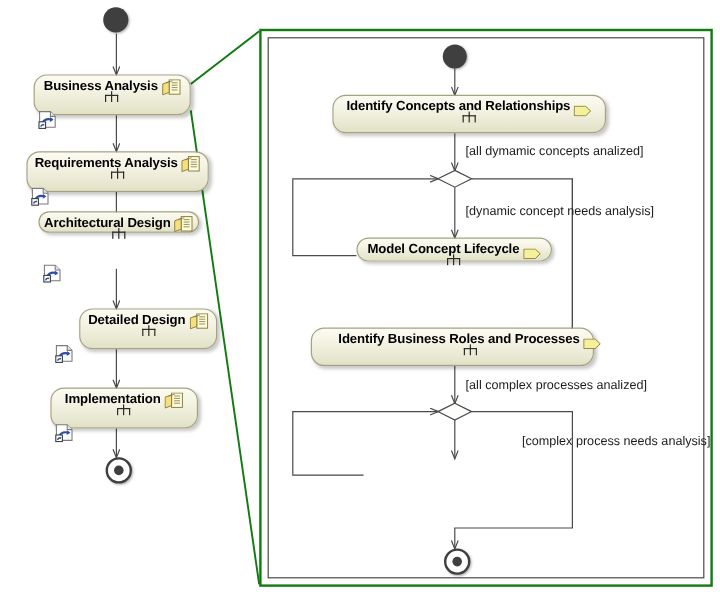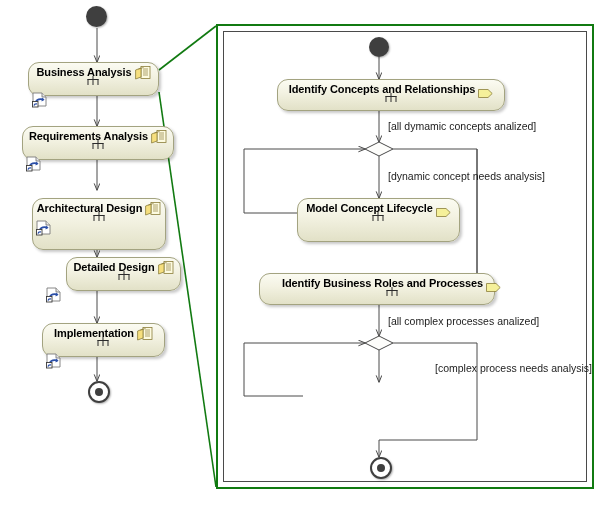--- a/index.html
+++ b/index.html
@@ -246,21 +246,21 @@
     <svg viewBox="0 0 17 16" width="17" height="16">
       <path d="M2,1 L11,1 L15,5 L15,14 L2,14 Z" fill="#ffffff" stroke="#7a7a7a" stroke-width="0.9"></path>
       <path d="M11,1 L11,5 L15,5" fill="#e8e8e8" stroke="#7a7a7a" stroke-width="0.9"></path>
       <path d="M4.5,10.5 C6,6.5 10,7 12.5,7.6" fill="none" stroke="#2b4fa8" stroke-width="1.8"></path>
       <path d="M10.8,5.6 L13.6,7.7 L10.6,9.6 Z" fill="#2b4fa8"></path>
       <rect x="1.5" y="9.5" width="5.5" height="5.5" fill="#ffffff" stroke="#3a3a3a" stroke-width="0.9"></rect>
       <path d="M3,13.6 C3.4,11.6 4.8,11.8 5.9,12.0" fill="none" stroke="#2b4fa8" stroke-width="1.3"></path>
     </svg>
   </div>
 
-  <div class="node" style="left:32px;top:198px;width:134px;height:52px;">
+  <div class="node" style="left:32px;top:176px;width:134px;height:18px;">
     <div class="node-inner">
       <span class="node-label">Architectural Design</span>
       <span class="pages-icon">
         <svg viewBox="0 0 16 14" width="16" height="14">
           <rect x="6" y="0.5" width="9" height="12" fill="#fdfbe0" stroke="#8a7d3a" stroke-width="0.8"></rect>
           <line x1="8" y1="3" x2="13" y2="3" stroke="#8a7d3a" stroke-width="0.7"></line>
           <line x1="8" y1="5" x2="13" y2="5" stroke="#8a7d3a" stroke-width="0.7"></line>
           <line x1="8" y1="7" x2="13" y2="7" stroke="#8a7d3a" stroke-width="0.7"></line>
           <line x1="8" y1="9" x2="13" y2="9" stroke="#8a7d3a" stroke-width="0.7"></line>
           <path d="M0.6,4 L6,2 L6,11 L0.6,13 Z" fill="#f6df7e" stroke="#8a7d3a" stroke-width="0.8"></path>
@@ -369,21 +369,21 @@
       </span>
       <span class="rake">
           <i></i>
           <i></i>
           <i></i>
           <b></b>
         </span>
     </div>
   </div>
 
-  <div class="node" style="left:297px;top:198px;width:163px;height:44px;">
+  <div class="node" style="left:297px;top:198px;width:163px;height:20px;">
     <div class="node-inner">
       <span class="node-label">Model Concept Lifecycle</span>
       <span class="tag-icon">
         <svg viewBox="0 0 15 9" width="15" height="9">
           <path d="M0.5,0.5 L10,0.5 L14.2,4.5 L10,8.5 L0.5,8.5 Z" fill="#f5f09a" stroke="#8a7d3a" stroke-width="0.8"></path>
         </svg>
       </span>
       <span class="rake">
           <i></i>
           <i></i>

